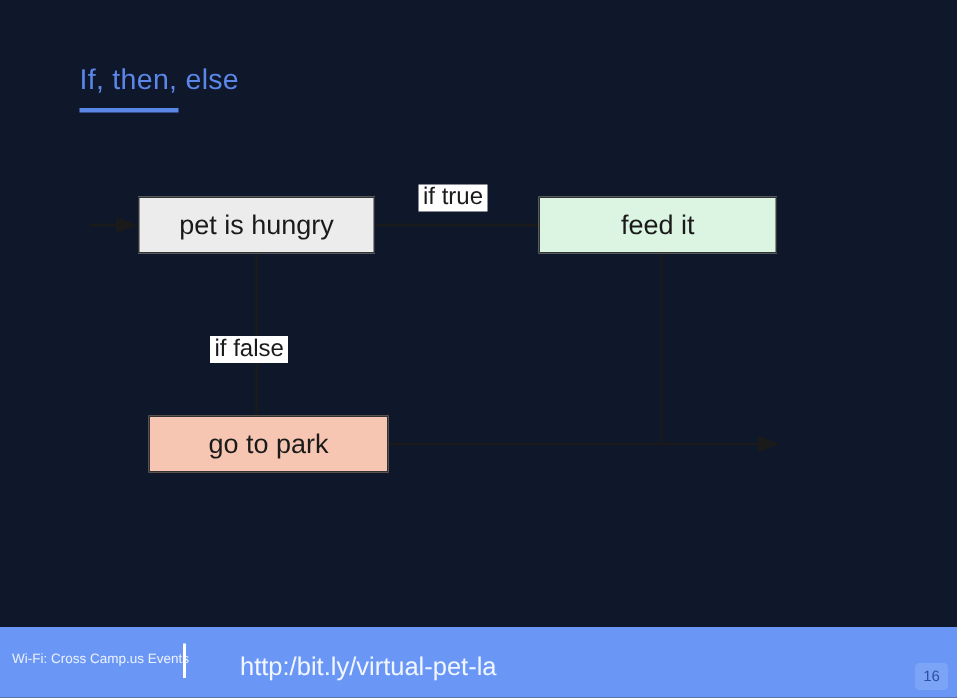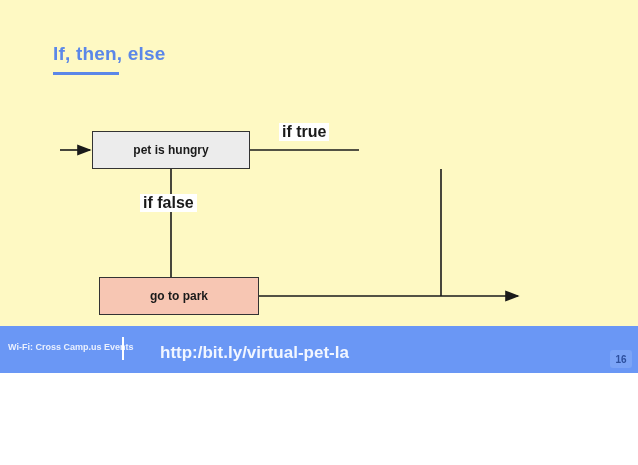--- a/index.html
+++ b/index.html
@@ -12,23 +12,22 @@
     background: #ffffff;
     font-family: "Liberation Sans", sans-serif;
     overflow: hidden;
     position: relative;
   }
 
   .slide {
     position: absolute;
     left: 0; top: 0;
     width: 638px;
-    height: 373px;
-    background: #fef9c3;
-    font-weight: bold;
+    height: 465px;
+    background: #0f172a;
   }
 
   
   .title-block {
     position: absolute;
     left: 53px;
     top: 42px;
   }
   .title-text {
     font-size: 19px;
@@ -56,21 +55,21 @@
     display: block;
   }
 
   .node {
     position: absolute;
     box-sizing: border-box;
     border: 1.6px solid #333333;
     display: flex;
     align-items: center;
     justify-content: center;
-    font-size: 12px;
+    font-size: 18px;
     color: #1a1a1a;
     white-space: nowrap;
   }
   .node-condition {
     left: 92px;
     top: 131px;
     width: 158px;
     height: 38px;
     background: #ececec;
   }
@@ -97,21 +96,21 @@
     white-space: nowrap;
     background: #ffffff;
     padding: 0 3px;
   }
   .label-true {
     left: 279px;
     top: 123px;
   }
   .label-false {
     left: 140px;
-    top: 194px;
+    top: 224px;
   }
 
   
   .footer {
     position: absolute;
     left: 0;
     bottom: 0;
     width: 638px;
     height: 47px;
     background: #6a97f5;
@@ -181,20 +180,23 @@
 
       <line x1="441" y1="169" x2="441" y2="296" stroke="#1a1a1a" stroke-width="1.6"></line>
 
       <line x1="259" y1="296" x2="518" y2="296" stroke="#1a1a1a" stroke-width="1.6" marker-end="url(#arrowhead)"></line>
     </svg>
 
     <div class="node node-condition">
       <span>pet is hungry</span>
     </div>
 
+    <div class="node node-true">
+      <span>feed it</span>
+    </div>
 
     <div class="node node-false">
       <span>go to park</span>
     </div>
 
     <div class="edge-label label-true">if true</div>
     <div class="edge-label label-false">if false</div>
   </div>
 
   <div class="footer">

